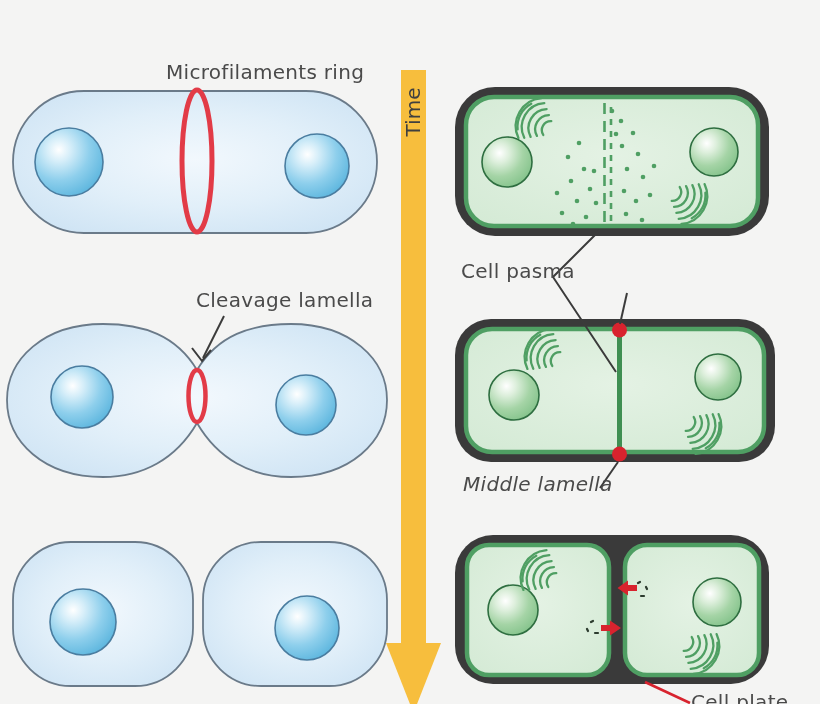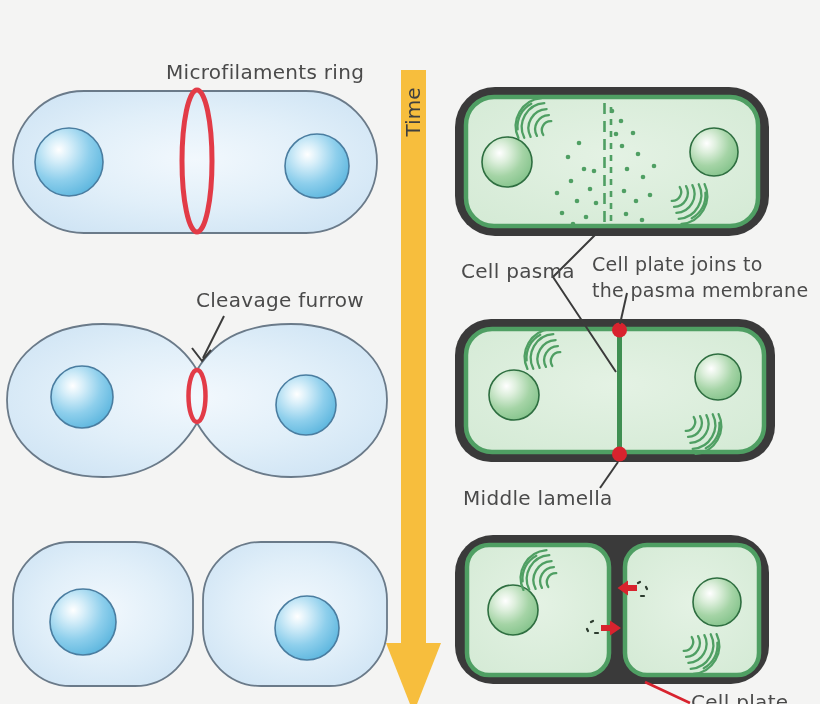--- a/index.html
+++ b/index.html
@@ -174,22 +174,18 @@
       </g>
     </g>
 
     <polyline class="pointer" points="600,205 553,252 616,347"></polyline>
     <line class="pointer" x1="627" y1="268" x2="620" y2="299"></line>
     <line class="pointer" x1="600" y1="463" x2="618" y2="437"></line>
     <line class="pointer-red" x1="645" y1="657" x2="690" y2="678"></line>
   </svg>
 
   <div class="label" style="left:166px;top:35px;">Microfilaments ring</div>
-  <div class="label" style="left:196px;top:263px;">Cleavage furrow</div>
+  <div class="label" style="left:196px;top:263px;">Cleavage lamella</div>
   <div class="time-label">Time</div>
   <div class="label" style="left:461px;top:234px;">Cell pasma</div>
-  <div class="label small" style="left:592px;top:226px;line-height:26px;">
-    <div>Cell plate joins to</div>
-    <div>the pasma membrane</div>
-  </div>
-  <div class="label" style="left:463px;top:461px;">Middle lamella</div>
+  <div class="label" style="left:463px;top:447px;font-style:italic;">Middle lamella</div>
   <div class="label" style="left:691px;top:665px;">Cell plate</div>
 </div>
 
 </body></html>

